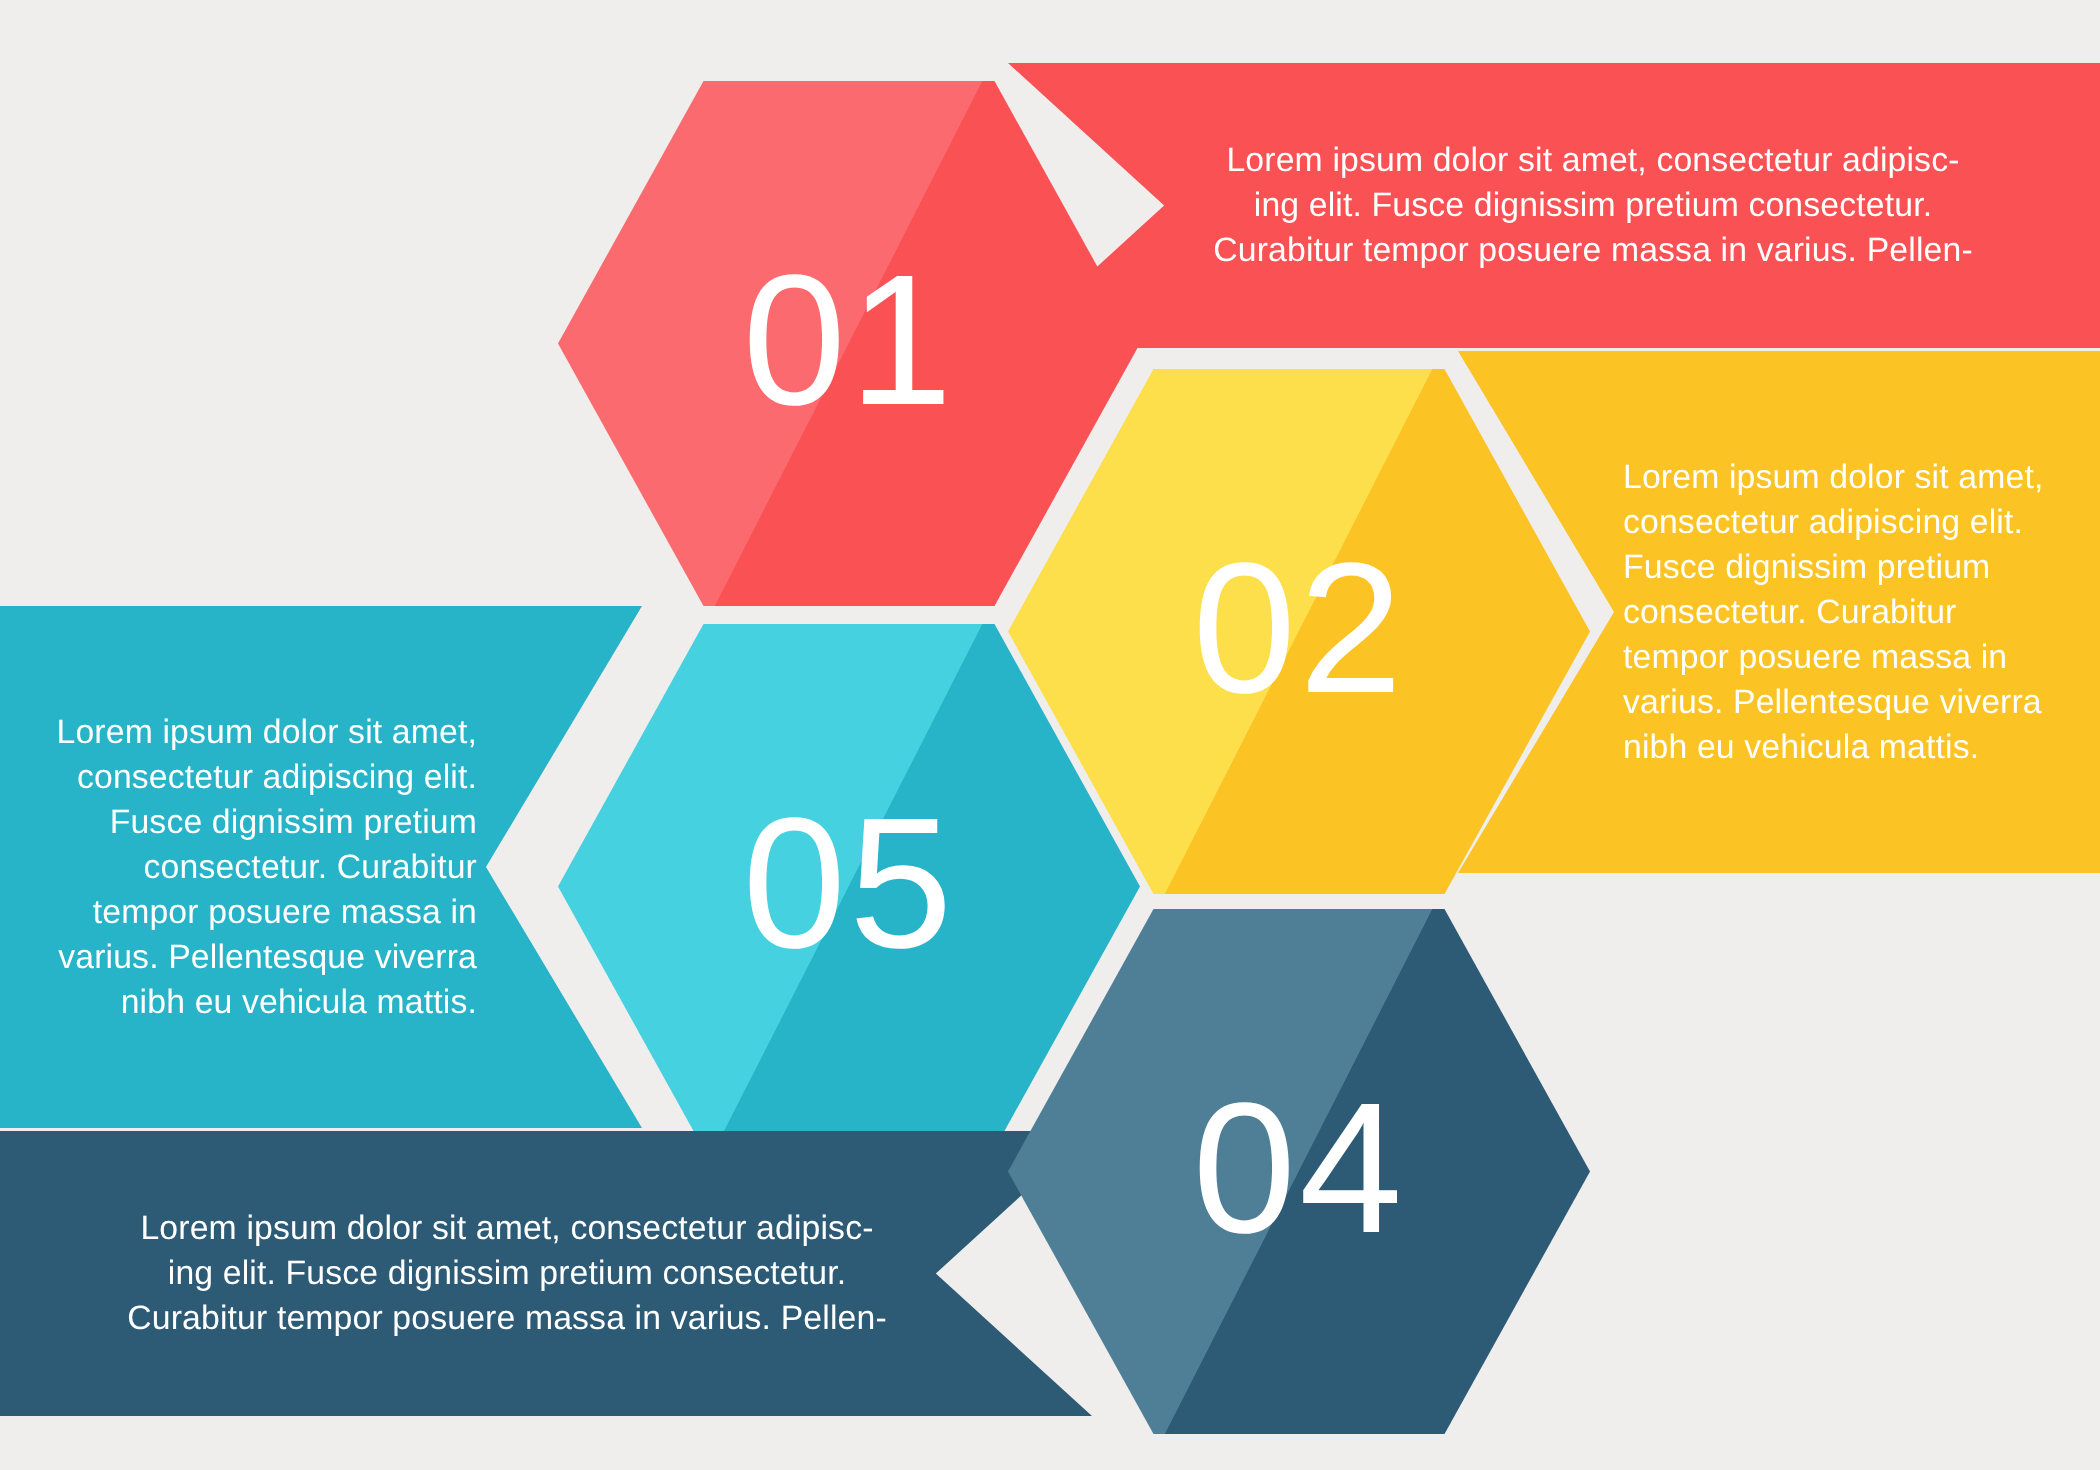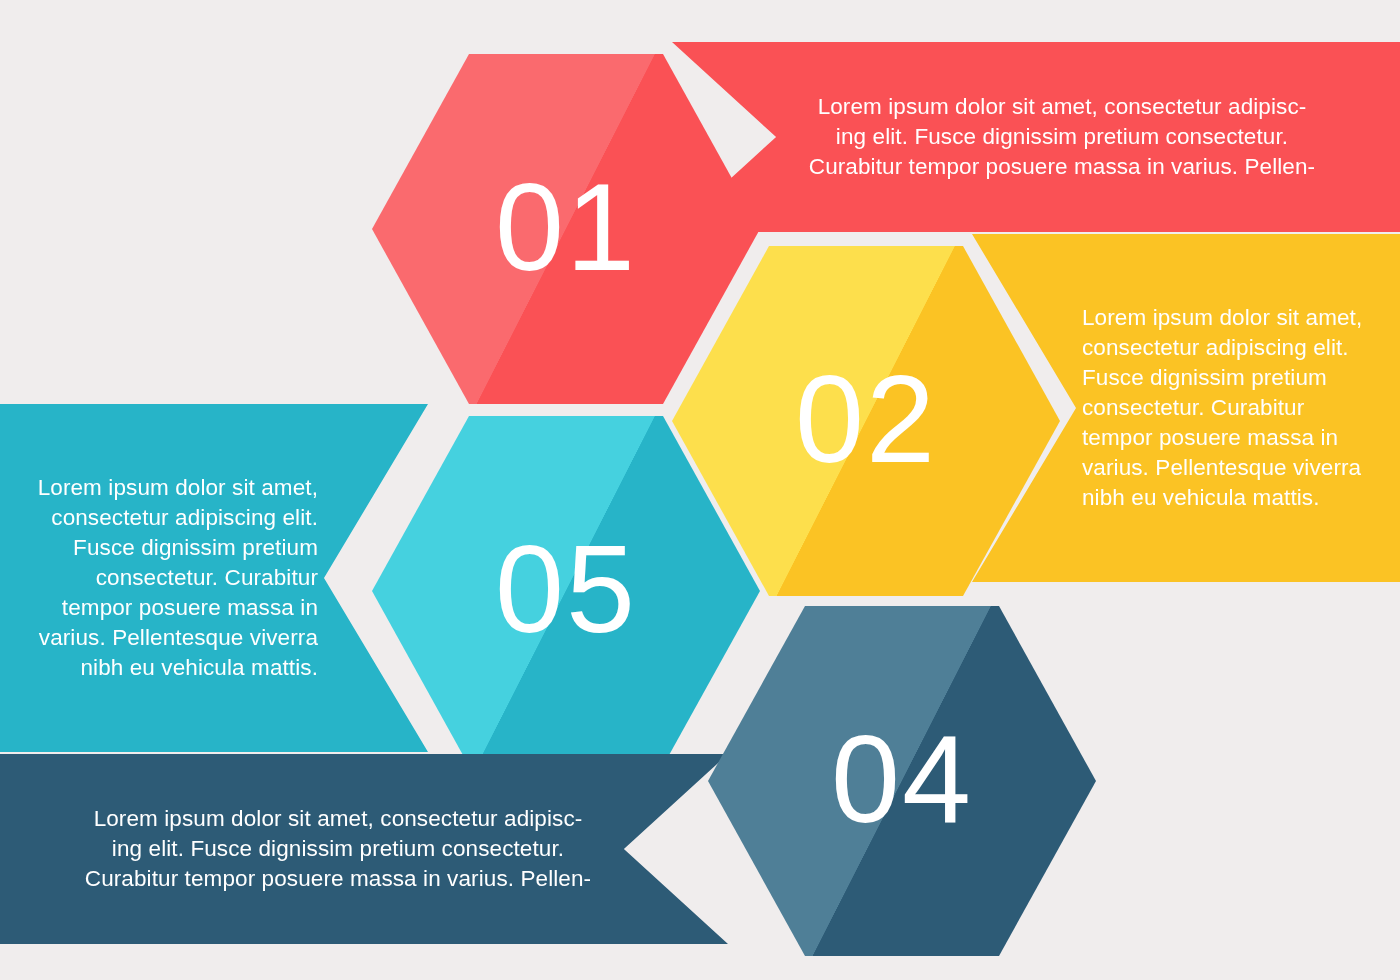--- a/index.html
+++ b/index.html
@@ -117,21 +117,21 @@
     font-weight: 300;
     letter-spacing: 2px;
     line-height: 1;
     z-index: 3;
     padding-bottom: 4px;
   }
 
   #hex-01 { left: 372px; top: 42px; }
   #hex-02 { left: 672px; top: 234px; }
   #hex-03 { left: 372px; top: 404px; }
-  #hex-04 { left: 708px; top: 594px; }
+  #hex-04 { left: 672px; top: 594px; }
 
   
   #hex-01 .hex-shade { background: linear-gradient(117deg, #FA6A6E 0%, #FA6A6E 49.9%, #FA5155 50%, #FA5155 100%); }
   #hex-02 .hex-shade { background: linear-gradient(117deg, #FDDF4C 0%, #FDDF4C 49.9%, #FBC324 50%, #FBC324 100%); }
   #hex-03 .hex-shade { background: linear-gradient(117deg, #45D1DF 0%, #45D1DF 49.9%, #27B4C8 50%, #27B4C8 100%); }
   #hex-04 .hex-shade { background: linear-gradient(117deg, #4F7F97 0%, #4F7F97 49.9%, #2D5B76 50%, #2D5B76 100%); }
 </style>
 </head>
 <body>
 

